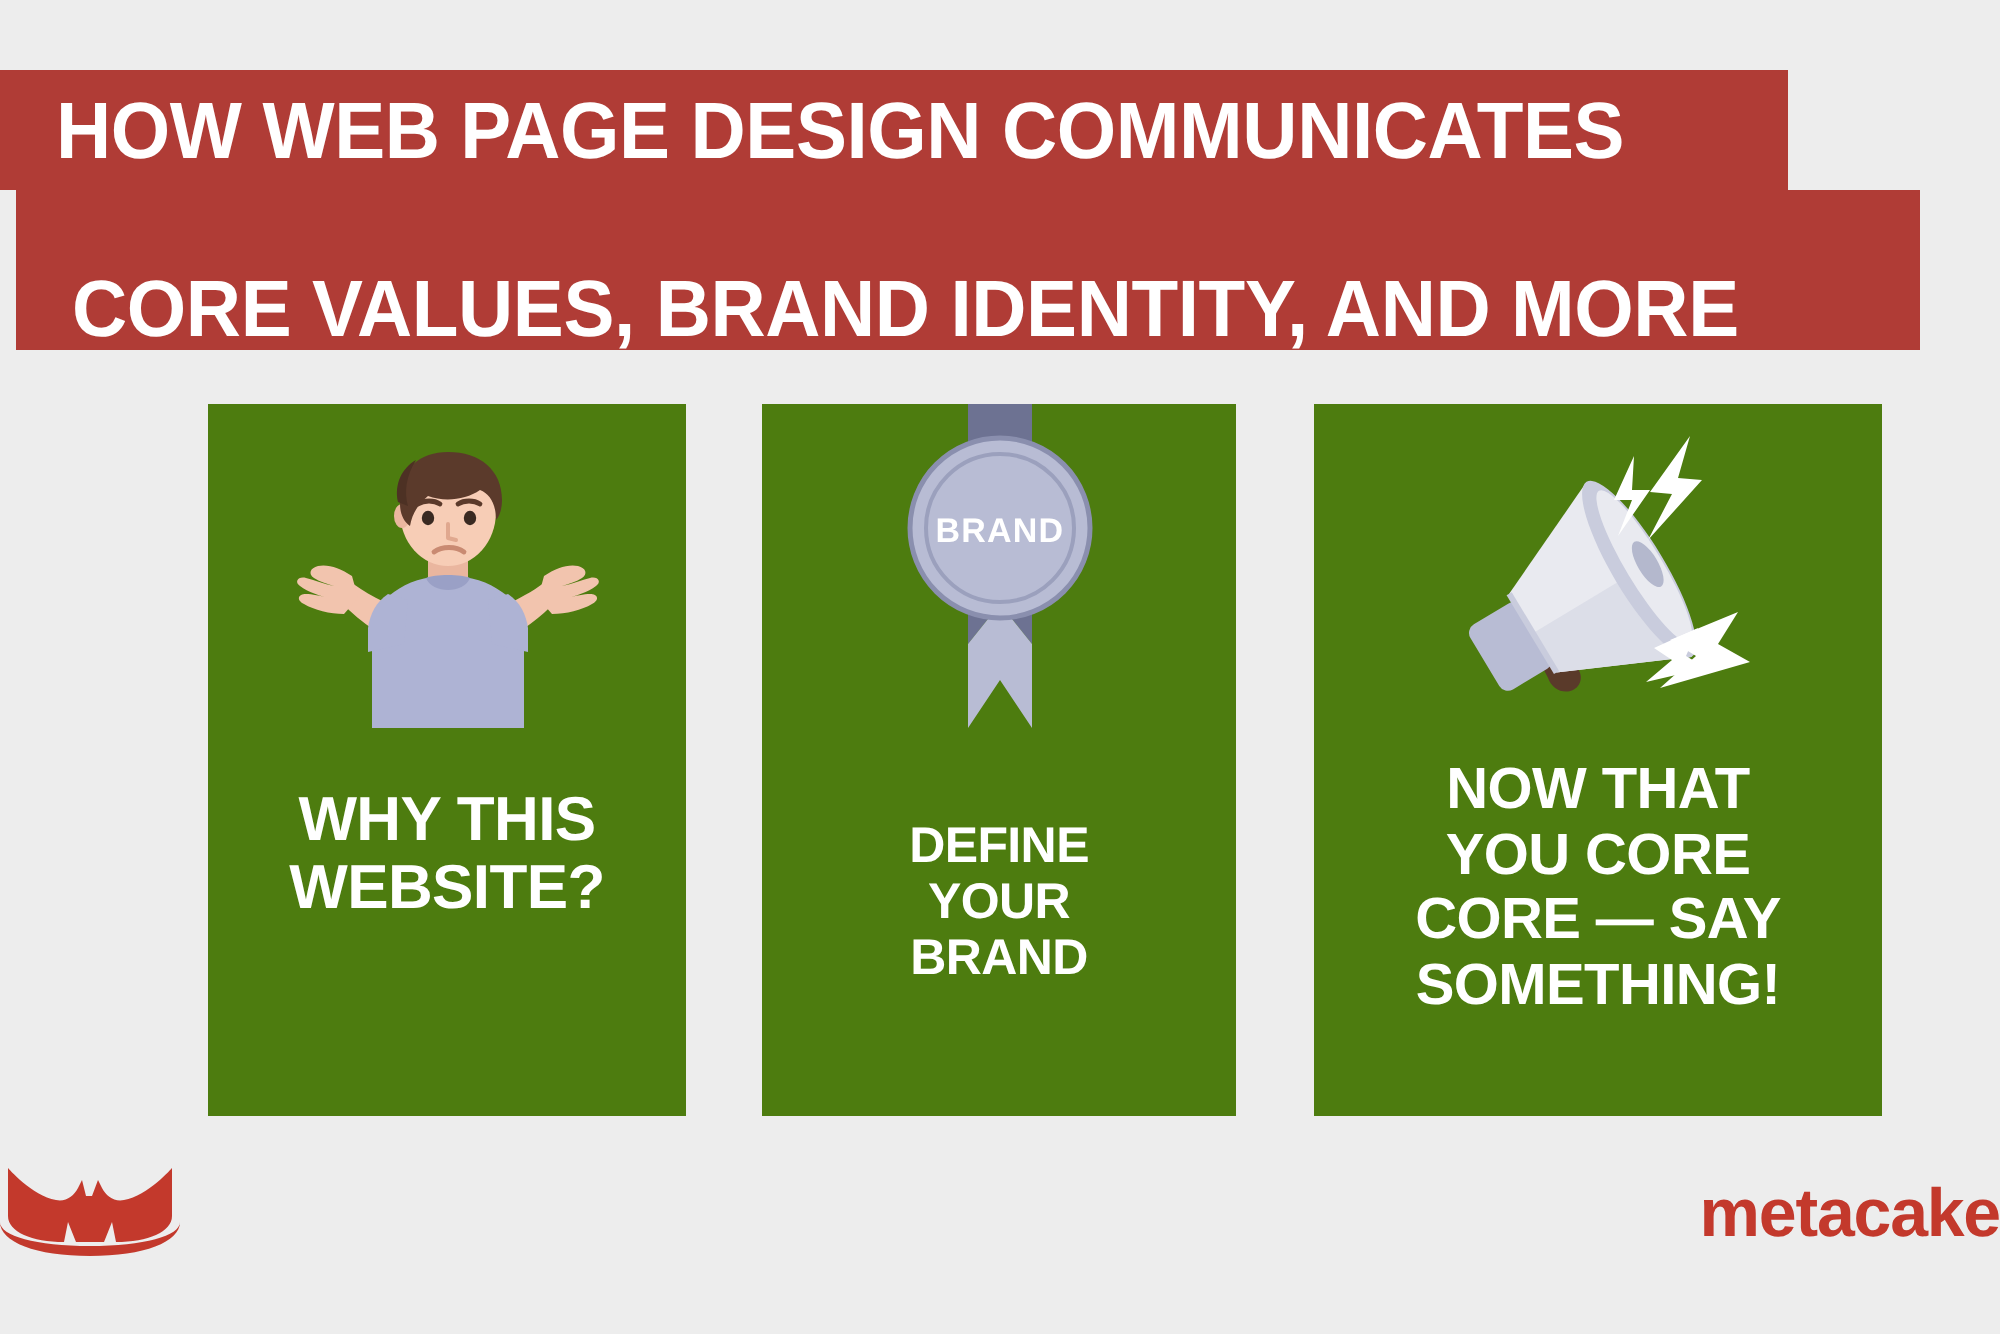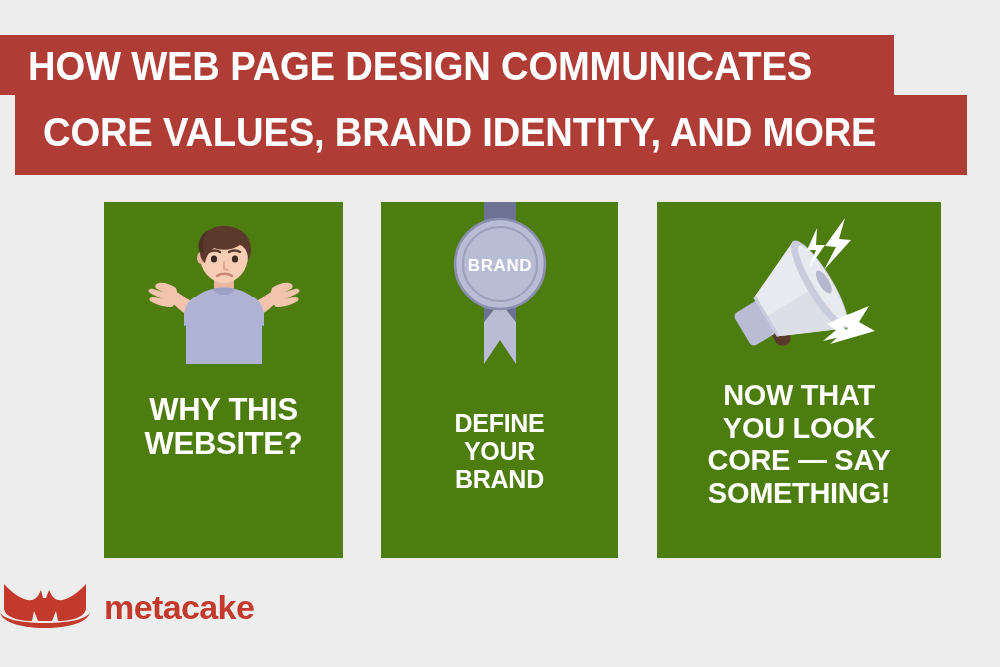--- a/index.html
+++ b/index.html
@@ -37,24 +37,25 @@
     display: flex;
     align-items: center;
   }
   .banner-row-1 {
     left: 0;
     top: 0;
     width: 894px;
     height: 60px;
   }
   .banner-row-2 {
-    left: 15px;
+    left: 8px;
     top: 60px;
     width: 952px;
     height: 80px;
+    align-items: flex-end;
   }
   .banner-line {
     color: #ffffff;
     font-weight: 700;
     font-size: 40px;
     letter-spacing: -0.2px;
     line-height: 1;
     white-space: nowrap;
     transform: scaleX(0.955);
     transform-origin: left center;
@@ -116,21 +117,21 @@
 
   
   .footer-logo {
     position: absolute;
     left: 0;
     right: 0;
     top: 578px;
     height: 56px;
     display: flex;
     align-items: center;
-    justify-content: flex-start;
+    justify-content: space-between;
     gap: 12px;
   }
   .logo-mark { display: block; }
   .logo-word {
     color: #c3392c;
     font-size: 34px;
     font-weight: 700;
     letter-spacing: -0.6px;
     line-height: 1;
     margin-top: 2px;
@@ -239,21 +240,21 @@
         </g>
 
         <path d="M118 26 L108 48 L117 48 L110 66 L126 43 L117 43 Z" fill="#ffffff"></path>
         <path d="M146 16 L126 44 L137 45 L125 68 L152 38 L140 37 Z" fill="#ffffff"></path>
         <path d="M150 112 L128 122 L137 128 L124 139 L154 132 L144 126 Z" fill="#ffffff"></path>
         <path d="M170 104 L136 118 L149 126 L131 142 L176 129 L160 120 Z" fill="#ffffff"></path>
       </svg>
     </div>
     <div class="card-caption cap-3">
       <span class="cap-line">NOW THAT</span>
-      <span class="cap-line">YOU LOOK</span>
+      <span class="cap-line">YOU CORE</span>
       <span class="cap-line">CORE — SAY</span>
       <span class="cap-line">SOMETHING!</span>
     </div>
   </div>
 
   <div class="footer-logo">
     <span class="logo-mark">
       <svg width="92" height="52" viewBox="0 0 92 52" aria-hidden="true">
 
         <path d="M4 6

